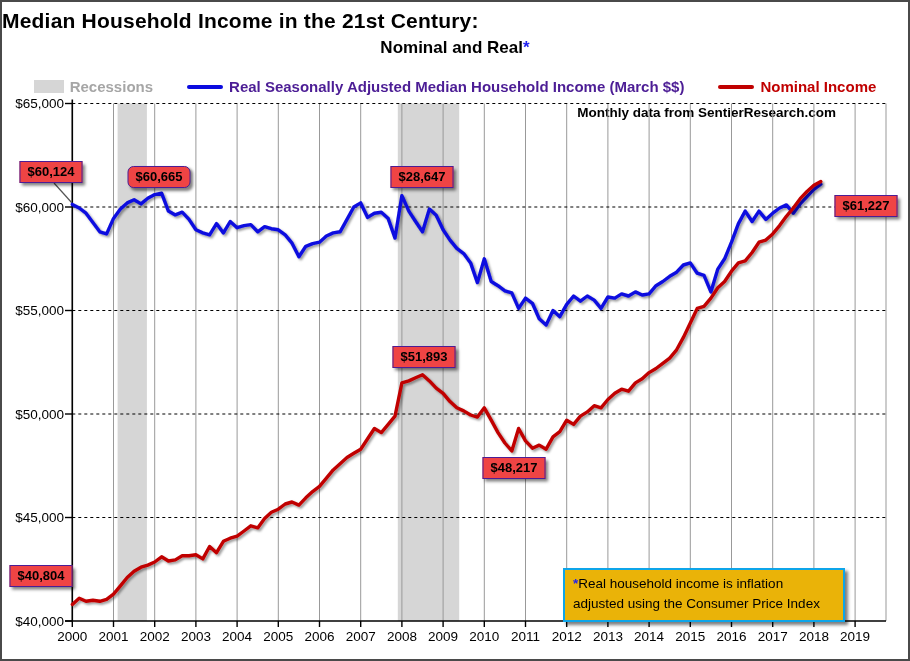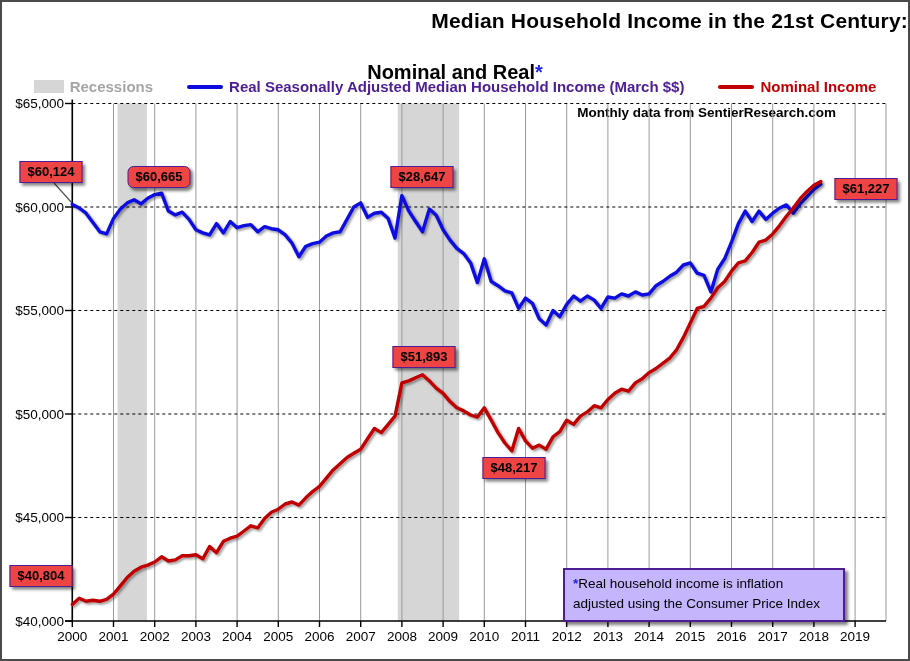--- a/index.html
+++ b/index.html
@@ -1,40 +1,40 @@
 <!DOCTYPE html>
 <html><head>
 <meta charset="utf-8">
 <style>
   html,body{margin:0;padding:0;background:#e8e8e8;}
   .page{
     position:relative;width:910px;height:661px;background:#ffffff;
     border:2px solid #4a4a4a;box-sizing:border-box;overflow:hidden;
     font-family:"Liberation Sans",sans-serif;color:#000;
   }
-  .title{position:absolute;top:7px;left:0;width:100%;text-align:right;
+  .title{position:absolute;top:7px;left:0;width:100%;text-align:left;
     font-size:21px;font-weight:bold;letter-spacing:.2px;}
   .subtitle{position:absolute;top:36px;left:0;width:100%;text-align:center;
-    font-size:20px;font-weight:bold;margin-top:23px;}
+    font-size:17px;font-weight:bold;}
   .subtitle .star{color:#2222ee;}
   .source{position:absolute;top:8px;right:11px;text-align:right;
     font-size:13.5px;font-weight:bold;color:#1f5386;line-height:1.4;}
   .legend{position:absolute;top:76px;left:0;width:100%;display:flex;
     justify-content:center;align-items:center;gap:34px;font-size:15px;font-weight:bold;}
   .legend .item{display:flex;align-items:center;gap:6px;}
   .legend .band-swatch{width:30px;height:13px;background:#d6d6d6;display:inline-block;}
   .legend .line-swatch{width:36px;height:4px;display:inline-block;border-radius:2px;}
   .legend .recess-label{color:#a6a6a6;}
   .note{position:absolute;top:103px;right:72px;font-size:13.5px;font-weight:bold;}
   .chart-svg{position:absolute;left:0;top:0;}
   .callout{position:absolute;transform:translate(-50%,-50%);background:#ef4444;
     border:1px solid #4c1d95;padding:2px 7px 3px 7px;font-size:13px;font-weight:bold;
     white-space:nowrap;box-shadow:2.5px 2.5px 3px rgba(0,0,0,.5);z-index:5;}
-  .footnote{position:absolute;left:561px;top:566px;width:262px;background:#c4b5fd;
-    border:2px solid #4c1d95;box-shadow:3px 3px 3px rgba(0,0,0,.5);
+  .footnote{position:absolute;left:561px;top:566px;width:262px;background:#eab308;
+    border:2px solid #0ea5e9;box-shadow:3px 3px 3px rgba(0,0,0,.5);
     padding:4px 8px 5px 8px;font-size:13.5px;line-height:1.5;z-index:5;}
   .footnote .star{color:#2222ee;font-weight:bold;}
   text{font-family:"Liberation Sans",sans-serif;fill:#000;}
 </style>
 </head>
 <body>
 
 <div class="page">
 
   <div class="title">Median Household Income in the 21st Century:</div>
@@ -148,21 +148,21 @@
       <text x="62" y="623.5" font-size="13.5" text-anchor="end">$40,000</text>
       <line x1="52" y1="181" x2="70" y2="201" stroke="#555" stroke-width="1.2"></line>
       <polyline points="70.3,202.4 77.2,206.0 84.0,211.2 90.9,220.5 97.8,229.8 104.6,231.9 111.5,216.4 118.4,207.1 125.2,200.9 132.1,197.8 139.0,201.9 145.8,196.3 152.7,192.6 159.6,191.2 166.4,209.1 173.3,212.9 180.2,210.2 187.0,217.4 193.9,227.8 200.8,230.9 207.6,232.9 214.5,221.6 221.4,230.9 228.2,219.5 235.1,225.7 242.0,223.6 248.8,222.6 255.7,229.8 262.6,224.7 269.4,226.7 276.3,227.8 283.2,232.9 290.0,241.2 296.9,254.7 303.8,244.3 310.6,241.6 317.5,240.2 324.4,234.0 331.2,230.9 338.1,229.8 345.0,217.4 351.8,205.0 358.7,200.9 365.6,215.4 372.4,211.2 379.3,210.2 386.2,216.6 393.0,236.1 399.9,193.6 406.8,209.1 413.6,219.5 420.5,229.8 427.4,207.1 434.2,213.3 441.1,227.8 448.0,238.1 454.8,246.4 461.7,251.6 468.6,260.9 475.4,280.6 482.3,256.8 489.2,279.5 496.0,283.7 502.9,288.8 509.8,290.9 516.6,306.4 523.5,296.1 530.4,301.3 537.2,316.8 544.1,323.0 551.0,308.5 557.8,314.7 564.7,302.3 571.6,294.0 578.4,299.2 585.3,294.0 592.2,298.1 599.0,306.4 605.9,295.0 612.8,296.1 619.6,291.9 626.5,294.0 633.4,289.9 640.2,293.0 647.1,291.9 654.0,283.7 660.8,279.5 667.7,274.3 674.6,270.2 681.4,263.0 688.3,260.9 695.2,271.2 702.0,273.3 708.9,289.9 715.8,267.1 722.6,256.8 729.5,240.2 736.4,221.6 743.2,209.1 750.1,219.5 757.0,209.1 763.8,217.4 770.7,211.2 777.6,206.0 784.4,202.9 791.3,211.2 798.2,201.9 805.0,194.6 811.9,187.4 818.8,182.2" fill="none" stroke="#0b0bdf" stroke-width="3.4" stroke-linejoin="round" stroke-linecap="round" filter="url(#ds)"></polyline>
       <polyline points="70.3,602.4 77.2,596.2 84.0,599.3 90.9,598.3 97.8,599.3 104.6,597.3 111.5,592.1 118.4,583.8 125.2,575.5 132.1,569.3 139.0,565.2 145.8,563.1 152.7,560.0 159.6,554.8 166.4,559.0 173.3,557.9 180.2,553.8 187.0,553.8 193.9,552.8 200.8,556.9 207.6,544.5 214.5,550.7 221.4,539.3 228.2,536.2 235.1,534.1 242.0,529.0 248.8,523.8 255.7,525.9 262.6,516.5 269.4,510.3 276.3,507.2 283.2,502.0 290.0,500.0 296.9,503.1 303.8,495.8 310.6,489.6 317.5,484.4 324.4,476.2 331.2,467.9 338.1,461.7 345.0,455.5 351.8,451.3 358.7,447.2 365.6,436.8 372.4,426.5 379.3,430.6 386.2,422.4 393.0,414.1 399.9,380.9 406.8,378.9 413.6,375.8 420.5,372.8 427.4,378.9 434.2,386.1 441.1,391.3 448.0,399.6 454.8,405.8 461.7,408.9 468.6,413.0 475.4,415.1 482.3,405.8 489.2,418.2 496.0,430.6 502.9,441.0 509.8,448.9 516.6,426.5 523.5,438.9 530.4,446.2 537.2,443.1 544.1,447.2 551.0,434.8 557.8,429.6 564.7,418.2 571.6,422.4 578.4,414.1 585.3,409.9 592.2,403.7 599.0,405.8 605.9,397.5 612.8,391.3 619.6,387.2 626.5,389.2 633.4,380.9 640.2,376.8 647.1,370.6 654.0,366.5 660.8,361.3 667.7,356.1 674.6,347.8 681.4,335.4 688.3,320.9 695.2,306.4 702.0,304.4 708.9,296.1 715.8,285.7 722.6,279.5 729.5,269.2 736.4,260.9 743.2,258.8 750.1,250.5 757.0,240.2 763.8,238.1 770.7,231.9 777.6,223.6 784.4,214.3 791.3,206.0 798.2,196.7 805.0,189.5 811.9,183.3 818.8,179.6" fill="none" stroke="#c00000" stroke-width="3.4" stroke-linejoin="round" stroke-linecap="round" filter="url(#ds)"></polyline>
     </svg>
 
   <div id="callouts">
       <div class="callout" style="left: 49px; top: 170px;">$60,124</div>
       <div class="callout" style="left: 157px; top: 175px; border-radius: 6px;">$60,665</div>
       <div class="callout" style="left: 420px; top: 175px;">$28,647</div>
-      <div class="callout" style="left: 864px; top: 187px;">$61,227</div>
+      <div class="callout" style="left: 864px; top: 204px;">$61,227</div>
       <div class="callout" style="left: 422px; top: 355px;">$51,893</div>
       <div class="callout" style="left: 512px; top: 466px;">$48,217</div>
       <div class="callout" style="left: 39px; top: 574px;">$40,804</div>
     </div>
 
   <div class="footnote"><span class="star">*</span><span>Real household  income is inflation adjusted using  the Consumer Price Index</span></div>
 
 </div>
 
 </body></html>

